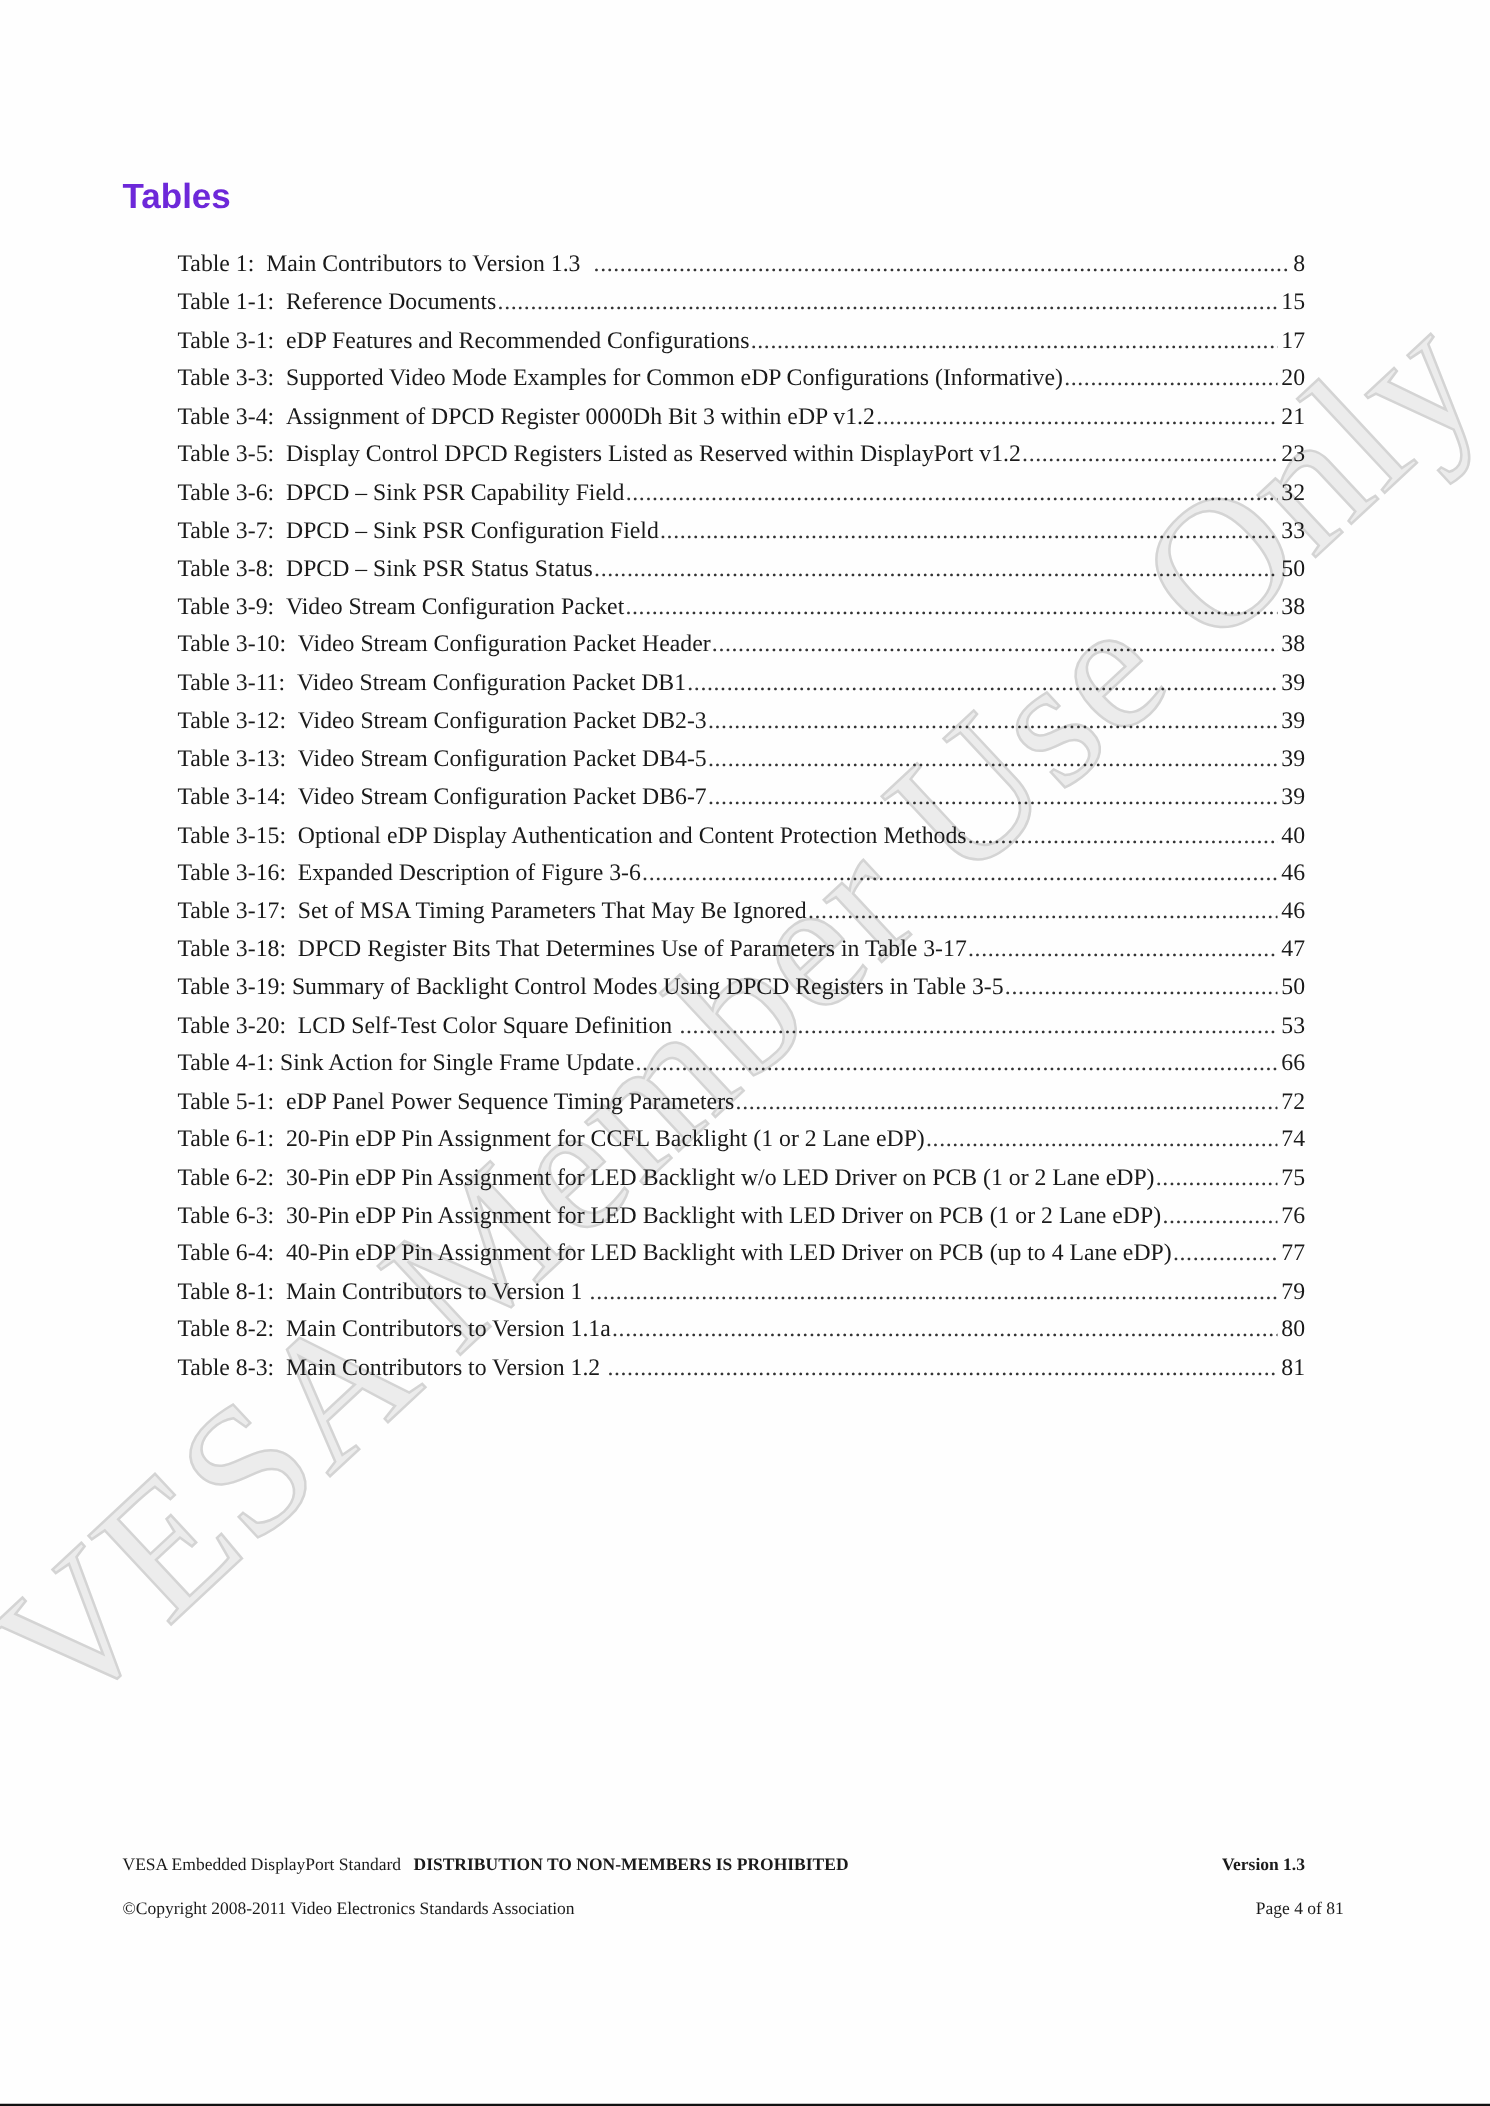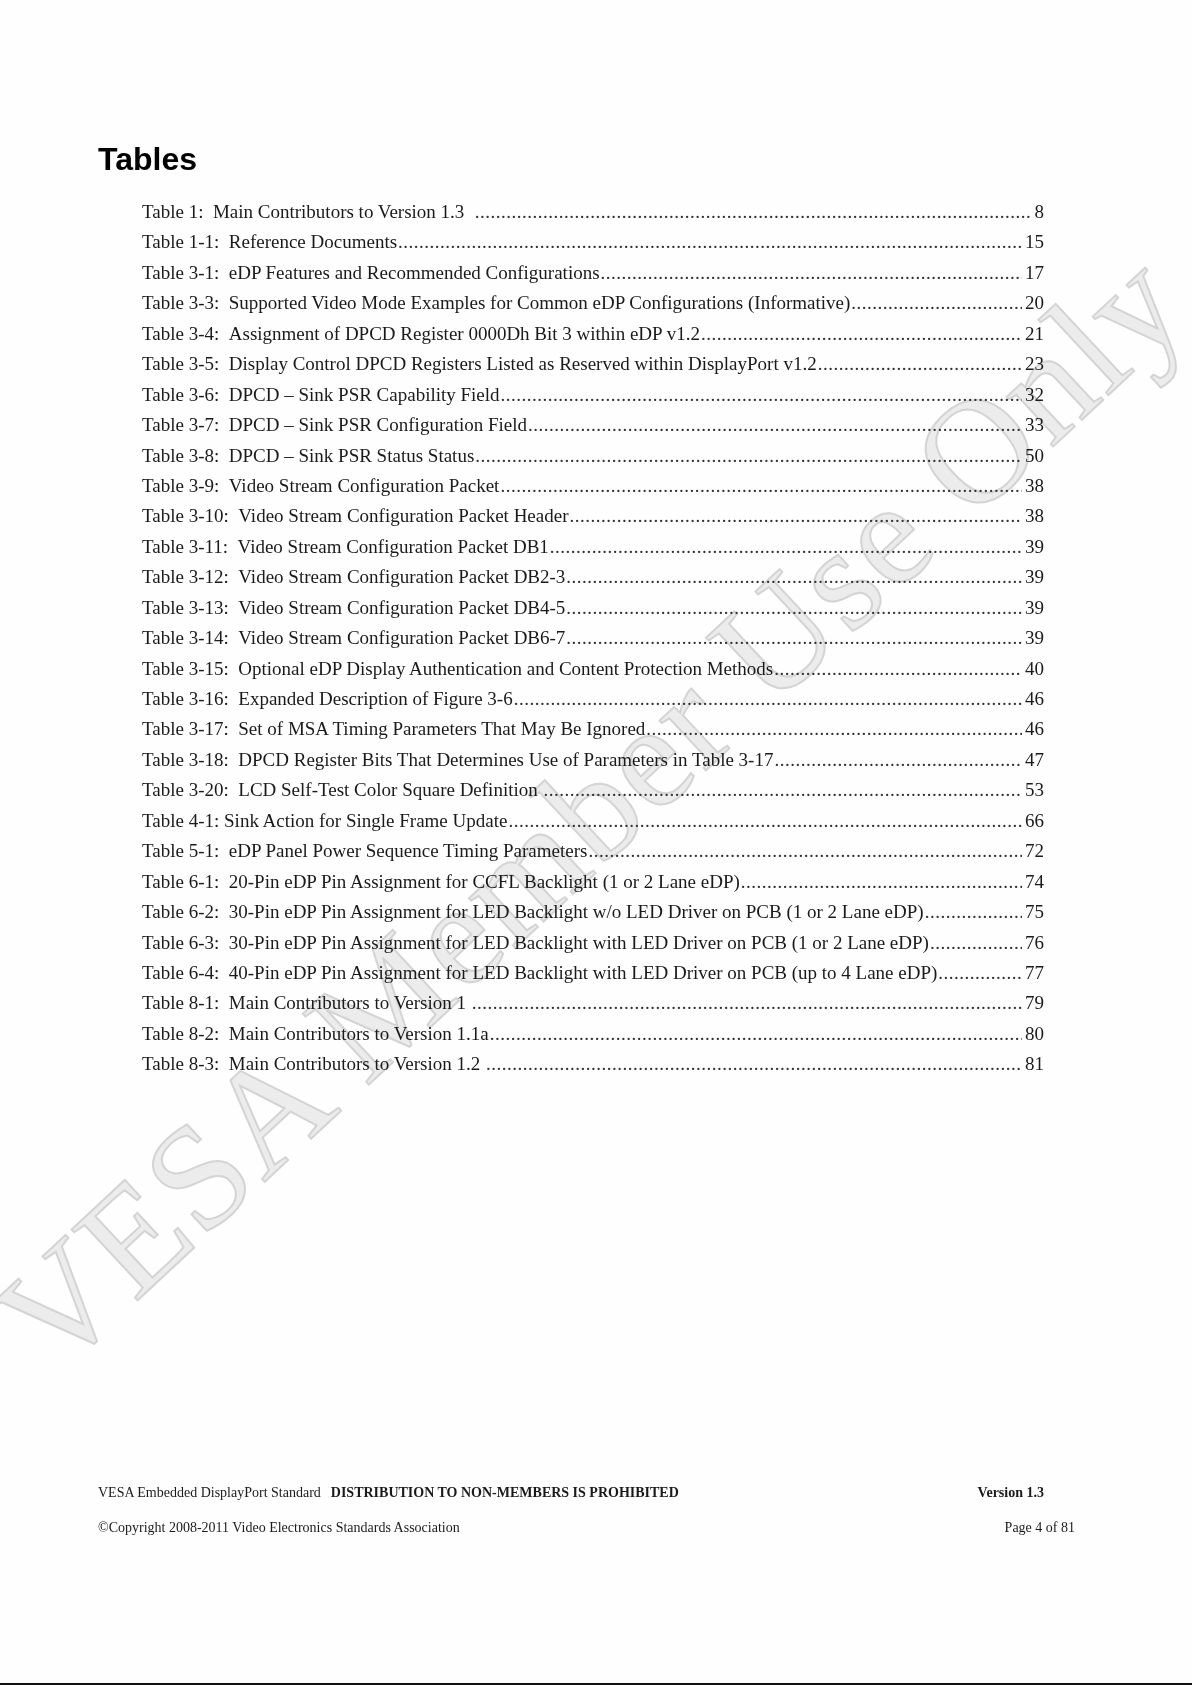--- a/index.html
+++ b/index.html
@@ -45,22 +45,22 @@
       top: 0;
       width: 946px;
       z-index: 2;
     }
     .heading {
       position: absolute;
       top: 141px;
       left: 0;
       font-family: "Liberation Sans", sans-serif;
       font-weight: bold;
-      font-size: 32px;
-      color: #000000;
+      font-size: 28px;
+      color: #6d28d9;
       margin: 0;
     }
     .toc {
       position: absolute;
       top: 197px;
       left: 0;
       width: 946px;
       list-style: none;
       margin: 0;
       padding: 0;
@@ -141,20 +141,21 @@
       <li class="toc-row"><span class="toc-label">Table 3-9:</span>&nbsp;&nbsp;<span class="toc-title">Video Stream Configuration Packet</span><span class="toc-dots"></span><span class="toc-page">38</span></li>
       <li class="toc-row"><span class="toc-label">Table 3-10:</span>&nbsp;&nbsp;<span class="toc-title">Video Stream Configuration Packet Header</span><span class="toc-dots"></span><span class="toc-page">38</span></li>
       <li class="toc-row"><span class="toc-label">Table 3-11:</span>&nbsp;&nbsp;<span class="toc-title">Video Stream Configuration Packet DB1</span><span class="toc-dots"></span><span class="toc-page">39</span></li>
       <li class="toc-row"><span class="toc-label">Table 3-12:</span>&nbsp;&nbsp;<span class="toc-title">Video Stream Configuration Packet DB2-3</span><span class="toc-dots"></span><span class="toc-page">39</span></li>
       <li class="toc-row"><span class="toc-label">Table 3-13:</span>&nbsp;&nbsp;<span class="toc-title">Video Stream Configuration Packet DB4-5</span><span class="toc-dots"></span><span class="toc-page">39</span></li>
       <li class="toc-row"><span class="toc-label">Table 3-14:</span>&nbsp;&nbsp;<span class="toc-title">Video Stream Configuration Packet DB6-7</span><span class="toc-dots"></span><span class="toc-page">39</span></li>
       <li class="toc-row"><span class="toc-label">Table 3-15:</span>&nbsp;&nbsp;<span class="toc-title">Optional eDP Display Authentication and Content Protection Methods</span><span class="toc-dots"></span><span class="toc-page">40</span></li>
       <li class="toc-row"><span class="toc-label">Table 3-16:</span>&nbsp;&nbsp;<span class="toc-title">Expanded Description of Figure 3-6</span><span class="toc-dots"></span><span class="toc-page">46</span></li>
       <li class="toc-row"><span class="toc-label">Table 3-17:</span>&nbsp;&nbsp;<span class="toc-title">Set of MSA Timing Parameters That May Be Ignored</span><span class="toc-dots"></span><span class="toc-page">46</span></li>
       <li class="toc-row"><span class="toc-label">Table 3-18:</span>&nbsp;&nbsp;<span class="toc-title">DPCD Register Bits That Determines Use of Parameters in Table 3-17</span><span class="toc-dots"></span><span class="toc-page">47</span></li>
+      <li class="toc-row"><span class="toc-label">Table 3-19:</span>&nbsp;<span class="toc-title">Summary of Backlight Control Modes Using DPCD Registers in Table 3-5</span><span class="toc-dots"></span><span class="toc-page">50</span></li>
       <li class="toc-row"><span class="toc-label">Table 3-20:</span>&nbsp;&nbsp;<span class="toc-title">LCD Self-Test Color Square Definition</span>&nbsp;<span class="toc-dots"></span><span class="toc-page">53</span></li>
       <li class="toc-row"><span class="toc-label">Table 4-1:</span>&nbsp;<span class="toc-title">Sink Action for Single Frame Update</span><span class="toc-dots"></span><span class="toc-page">66</span></li>
       <li class="toc-row"><span class="toc-label">Table 5-1:</span>&nbsp;&nbsp;<span class="toc-title">eDP Panel Power Sequence Timing Parameters</span><span class="toc-dots"></span><span class="toc-page">72</span></li>
       <li class="toc-row"><span class="toc-label">Table 6-1:</span>&nbsp;&nbsp;<span class="toc-title">20-Pin eDP Pin Assignment for CCFL Backlight (1 or 2 Lane eDP)</span><span class="toc-dots"></span><span class="toc-page">74</span></li>
       <li class="toc-row"><span class="toc-label">Table 6-2:</span>&nbsp;&nbsp;<span class="toc-title">30-Pin eDP Pin Assignment for LED Backlight w/o LED Driver on PCB (1 or 2 Lane eDP)</span><span class="toc-dots"></span><span class="toc-page">75</span></li>
       <li class="toc-row"><span class="toc-label">Table 6-3:</span>&nbsp;&nbsp;<span class="toc-title">30-Pin eDP Pin Assignment for LED Backlight with LED Driver on PCB (1 or 2 Lane eDP)</span><span class="toc-dots"></span><span class="toc-page">76</span></li>
       <li class="toc-row"><span class="toc-label">Table 6-4:</span>&nbsp;&nbsp;<span class="toc-title">40-Pin eDP Pin Assignment for LED Backlight with LED Driver on PCB (up to 4 Lane eDP)</span><span class="toc-dots"></span><span class="toc-page">77</span></li>
       <li class="toc-row"><span class="toc-label">Table 8-1:</span>&nbsp;&nbsp;<span class="toc-title">Main Contributors to Version 1</span>&nbsp;<span class="toc-dots"></span><span class="toc-page">79</span></li>
       <li class="toc-row"><span class="toc-label">Table 8-2:</span>&nbsp;&nbsp;<span class="toc-title">Main Contributors to Version 1.1a</span><span class="toc-dots"></span><span class="toc-page">80</span></li>
       <li class="toc-row"><span class="toc-label">Table 8-3:</span>&nbsp;&nbsp;<span class="toc-title">Main Contributors to Version 1.2</span>&nbsp;<span class="toc-dots"></span><span class="toc-page">81</span></li>

